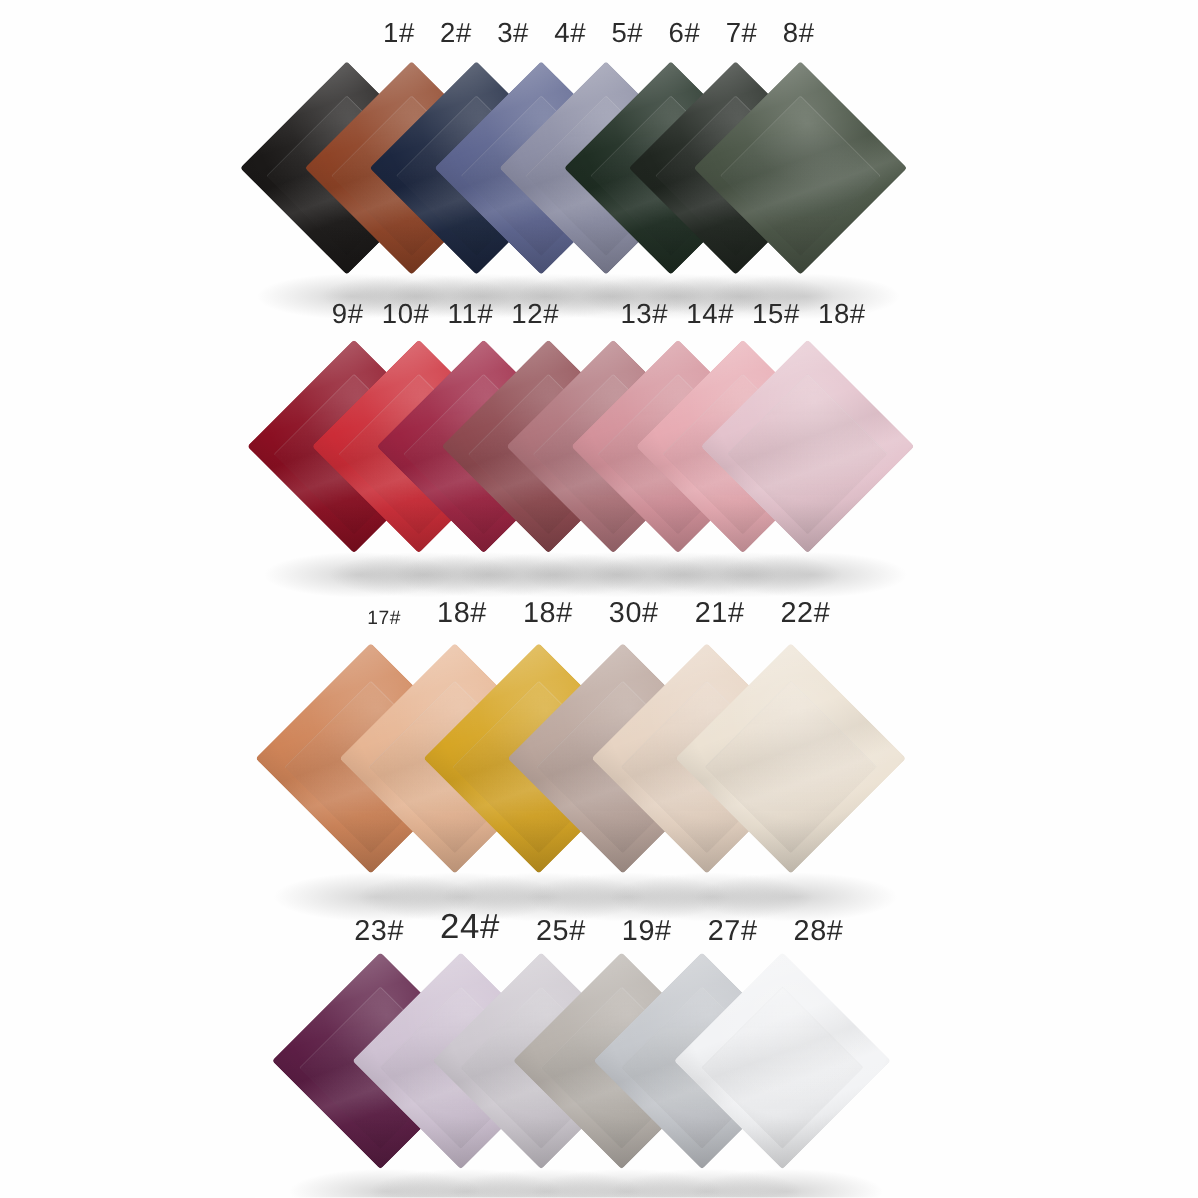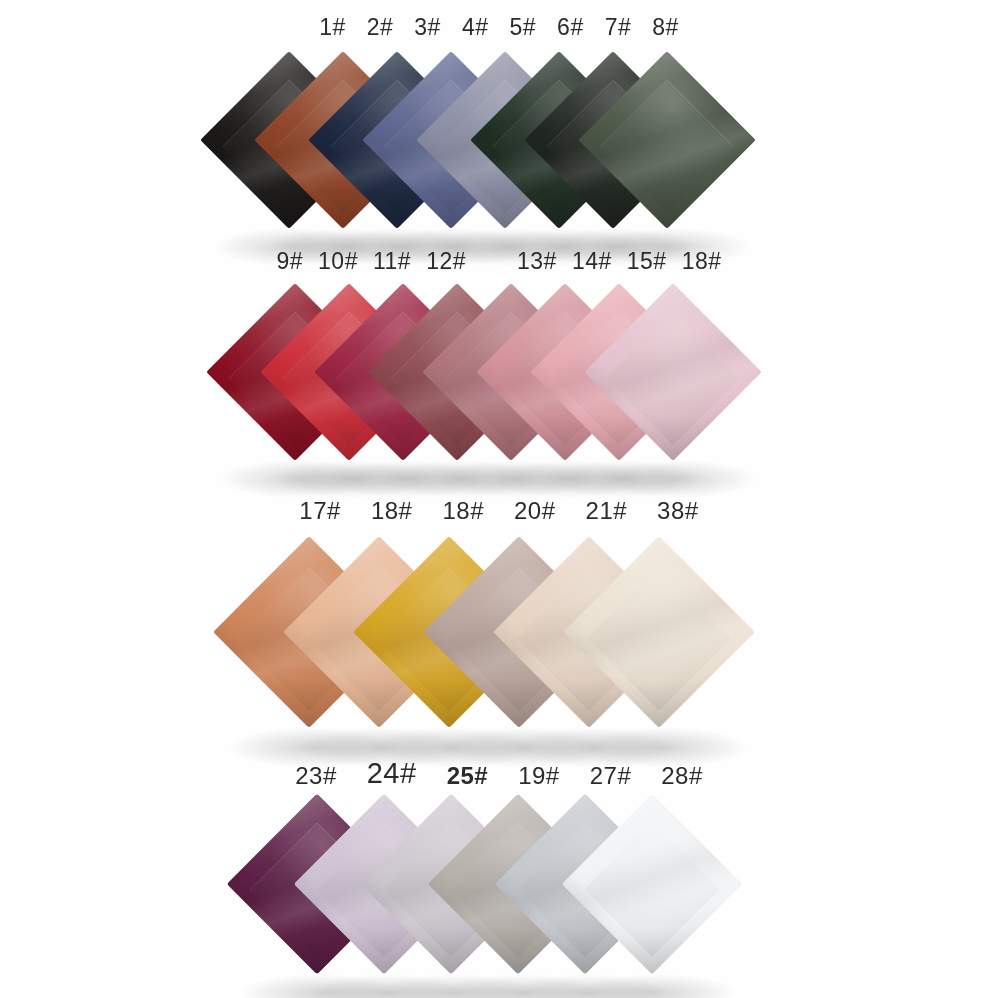--- a/index.html
+++ b/index.html
@@ -268,26 +268,26 @@
           <div class="face" style="background: rgb(228, 195, 205);">
             <div class="fold"></div>
             <div class="sheen"></div>
             <div class="vign"></div>
           </div>
         </div>
       </div>
     </div>
     <div class="row-group" style="top: 0px;">
       <div class="labels" style="top: 497px; left: 0px; width: 998px; gap: 30px;">
-        <span class="label" style="font-size: 24px; color: rgb(43, 43, 43);">17#</span>
+        <span class="label" style="font-size: 16px; color: rgb(43, 43, 43);">17#</span>
         <span class="label" style="font-size: 24px; color: rgb(43, 43, 43);">18#</span>
         <span class="label" style="font-size: 24px; color: rgb(43, 43, 43);">18#</span>
-        <span class="label" style="font-size: 24px; color: rgb(43, 43, 43);">20#</span>
+        <span class="label" style="font-size: 24px; color: rgb(43, 43, 43);">30#</span>
         <span class="label" style="font-size: 24px; color: rgb(43, 43, 43);">21#</span>
-        <span class="label" style="font-size: 24px; color: rgb(43, 43, 43);">38#</span>
+        <span class="label" style="font-size: 24px; color: rgb(43, 43, 43);">22#</span>
       </div>
       <div class="cluster" style="top: 0px;">
         <div class="shadow" style="width: 170px; height: 40.8px; left: 228px; top: 727.2px;"></div>
         <div class="shadow" style="width: 170px; height: 40.8px; left: 298px; top: 727.2px;"></div>
         <div class="shadow" style="width: 170px; height: 40.8px; left: 368px; top: 727.2px;"></div>
         <div class="shadow" style="width: 170px; height: 40.8px; left: 438px; top: 727.2px;"></div>
         <div class="shadow" style="width: 170px; height: 40.8px; left: 508px; top: 727.2px;"></div>
         <div class="shadow" style="width: 170px; height: 40.8px; left: 578px; top: 727.2px;"></div>
         <div class="sq" title="17#" style="width: 136px; height: 136px; left: 241px; top: 564px; z-index: 10;">
           <div class="face" style="background: rgb(207, 132, 88);">
@@ -330,21 +330,21 @@
             <div class="sheen"></div>
             <div class="vign"></div>
           </div>
         </div>
       </div>
     </div>
     <div class="row-group" style="top: 0px;">
       <div class="labels" style="top: 757px; left: 0px; width: 998px; gap: 30px;">
         <span class="label" style="font-size: 24px; color: rgb(43, 43, 43);">23#</span>
         <span class="label" style="font-size: 29px; color: rgb(43, 43, 43);">24#</span>
-        <span class="label" style="font-size: 24px; color: rgb(43, 43, 43); font-weight: bold;">25#</span>
+        <span class="label" style="font-size: 24px; color: rgb(43, 43, 43);">25#</span>
         <span class="label" style="font-size: 24px; color: rgb(43, 43, 43);">19#</span>
         <span class="label" style="font-size: 24px; color: rgb(43, 43, 43);">27#</span>
         <span class="label" style="font-size: 24px; color: rgb(43, 43, 43); text-align: right;">28#</span>
       </div>
       <div class="cluster" style="top: 0px;">
         <div class="shadow" style="width: 160px; height: 38.4px; left: 240.5px; top: 973.6px;"></div>
         <div class="shadow" style="width: 160px; height: 38.4px; left: 307.5px; top: 973.6px;"></div>
         <div class="shadow" style="width: 160px; height: 38.4px; left: 374.5px; top: 973.6px;"></div>
         <div class="shadow" style="width: 160px; height: 38.4px; left: 441.5px; top: 973.6px;"></div>
         <div class="shadow" style="width: 160px; height: 38.4px; left: 508.5px; top: 973.6px;"></div>

